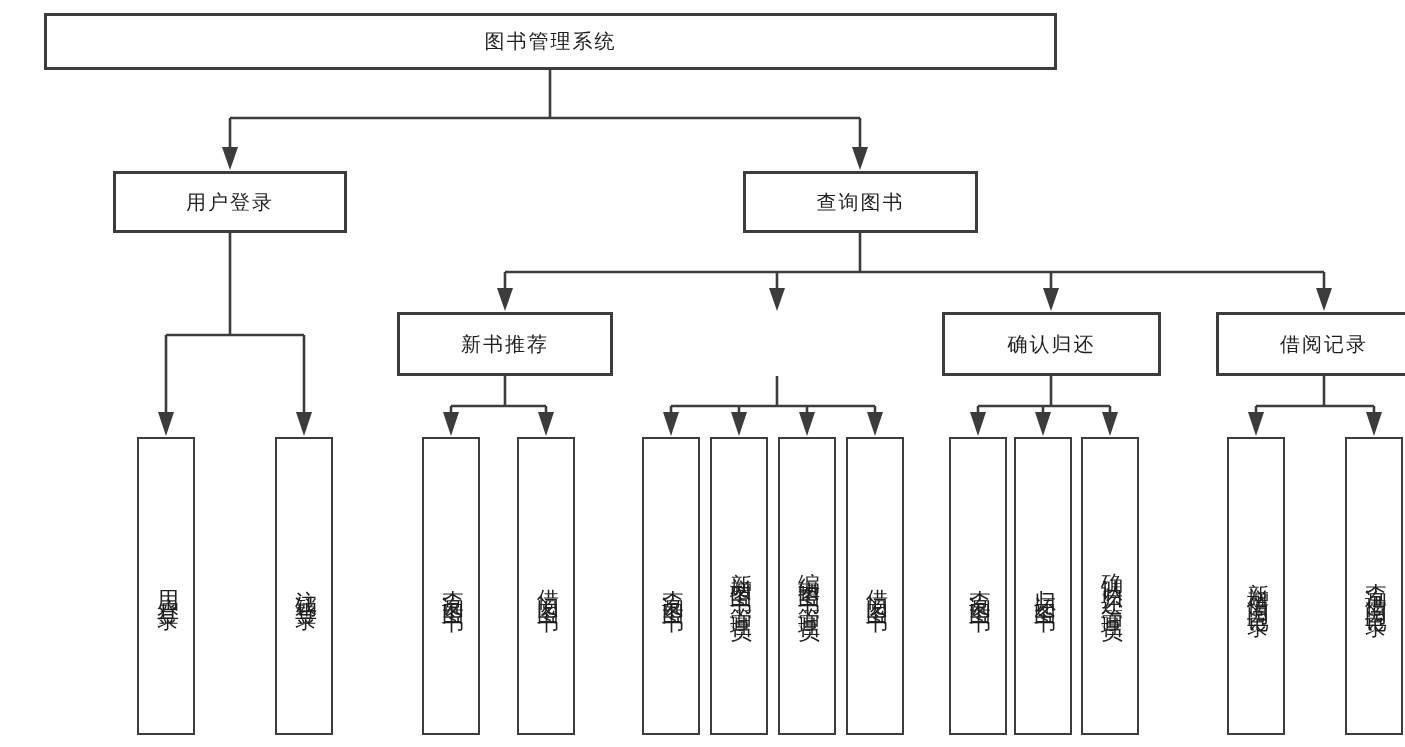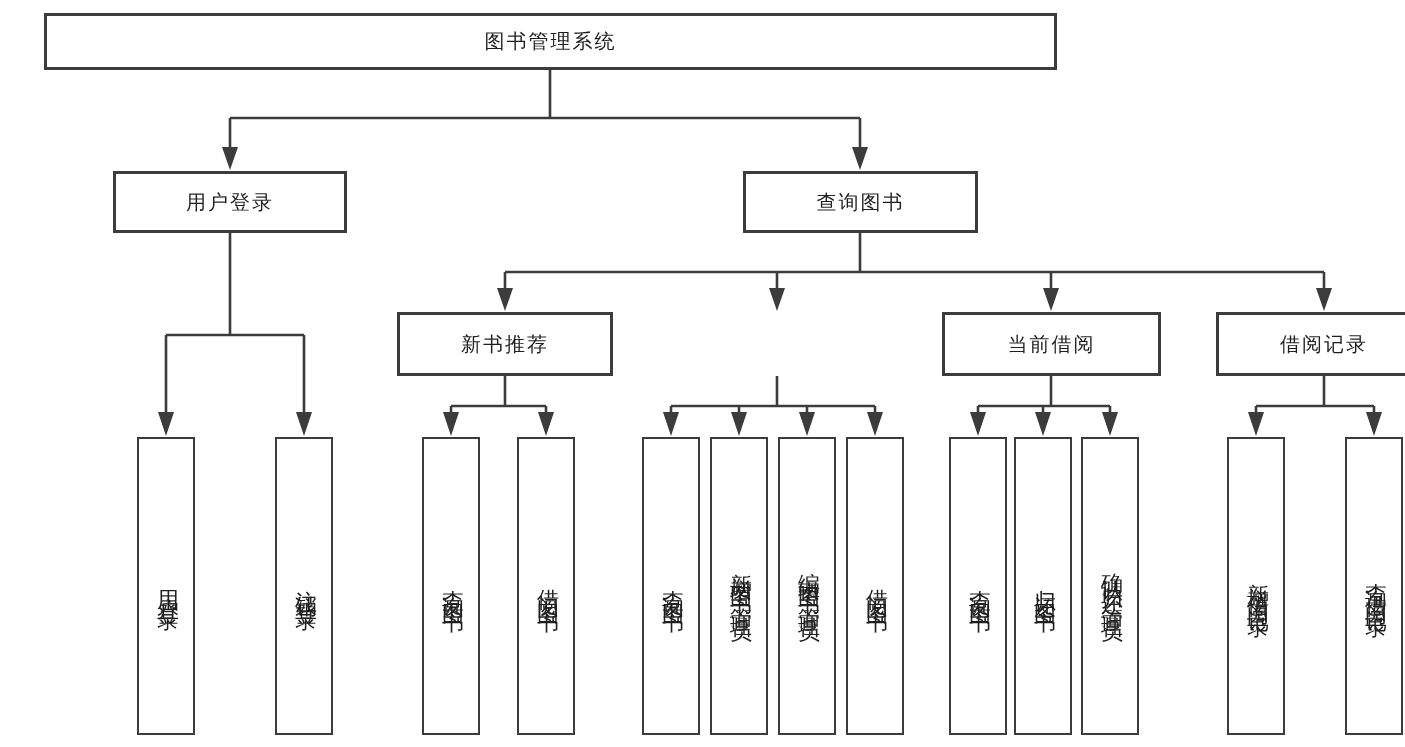--- a/index.html
+++ b/index.html
@@ -121,21 +121,21 @@
     <span>用户登录</span>
   </div>
   <div class="node hnode" style="left:711px; top:171px; width:235px; height:62px;">
     <span>查询图书</span>
   </div>
 
   <div class="node hnode" style="left:365px; top:312px; width:216px; height:64px;">
     <span>新书推荐</span>
   </div>
   <div class="node hnode" style="left:910px; top:312px; width:219px; height:64px;">
-    <span>当前借阅</span>
+    <span>确认归还</span>
   </div>
   <div class="node hnode" style="left:1184px; top:312px; width:216px; height:64px;">
     <span>借阅记录</span>
   </div>
 
   <div class="node leaf" style="left:105px; top:437px; width:58px; height:298px;">
     <span class="vtext">用户登录</span>
   </div>
   <div class="node leaf" style="left:243px; top:437px; width:58px; height:298px;">
     <span class="vtext">注销登录</span>

